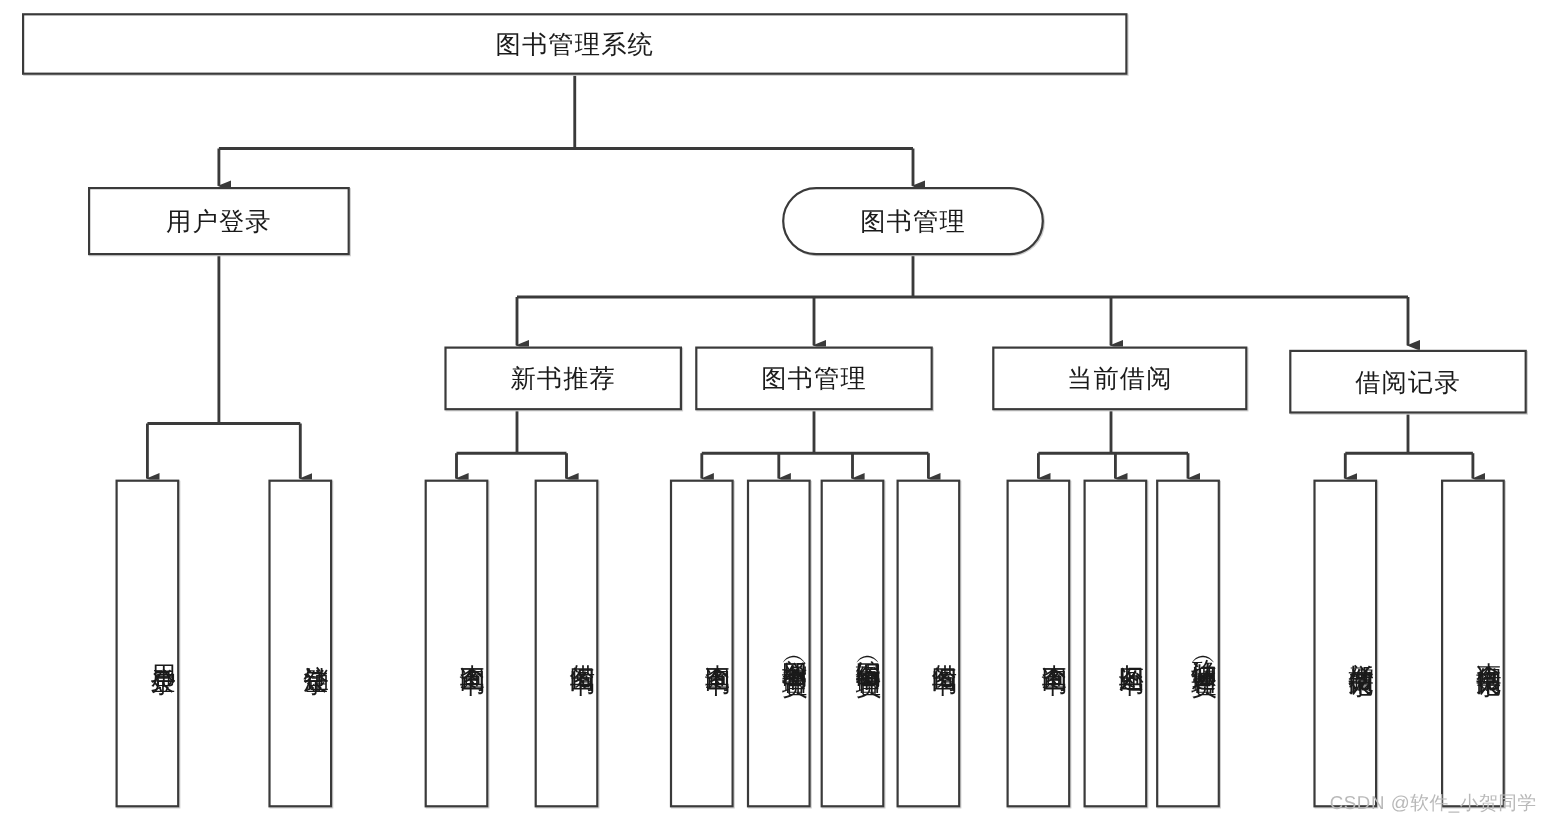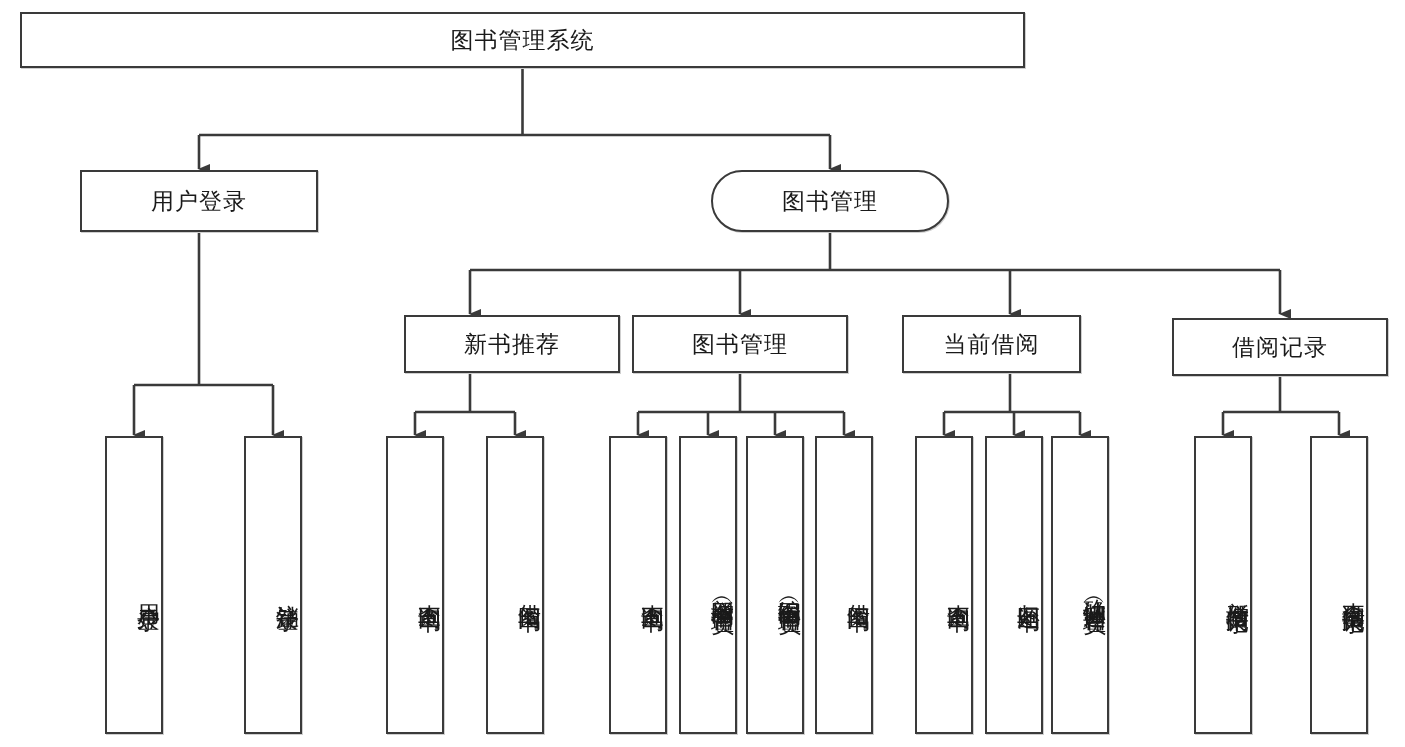--- a/index.html
+++ b/index.html
@@ -124,21 +124,21 @@
       </div>
       <div class="node horiz" style="left: 711px; top: 170px; width: 238px; height: 62px; border-radius: 31px;">
         <span class="lbl">图书管理</span>
       </div>
       <div class="node horiz" style="left: 362px; top: 315px; width: 216px; height: 58px; margin-left: 42px;">
         <span class="lbl">新书推荐</span>
       </div>
       <div class="node horiz" style="left: 632px; top: 315px; width: 216px; height: 58px;">
         <span class="lbl">图书管理</span>
       </div>
-      <div class="node horiz" style="left: 902px; top: 315px; width: 179px; height: 58px;">
+      <div class="node horiz" style="left: 902px; top: 315px; width: 232px; height: 58px;">
         <span class="lbl">当前借阅</span>
       </div>
       <div class="node horiz" style="left: 1172px; top: 318px; width: 216px; height: 58px;">
         <span class="lbl">借阅记录</span>
       </div>
       <div class="node vert" style="left: 105px; top: 436px; width: 58px; height: 298px;">
         <span class="lbl">用户登录</span>
       </div>
       <div class="node vert" style="left: 244px; top: 436px; width: 58px; height: 298px;">
         <span class="lbl">注销登录</span>
@@ -171,13 +171,14 @@
         <span class="lbl">确认归还（管理员）</span>
       </div>
       <div class="node vert" style="left: 1194px; top: 436px; width: 58px; height: 298px;">
         <span class="lbl">新增借阅记录</span>
       </div>
       <div class="node vert" style="left: 1310px; top: 436px; width: 58px; height: 298px;">
         <span class="lbl">查询借阅记录</span>
       </div>
     </div>
 
+  <div id="watermark">CSDN @软件_小贺同学</div>
 </div>
 
 </body></html>

